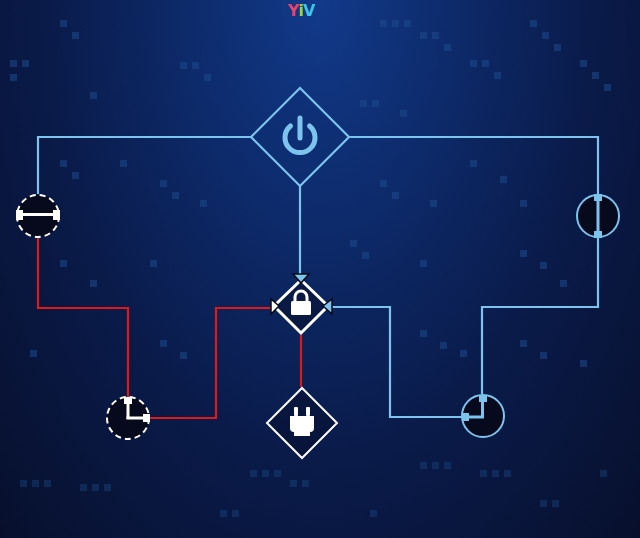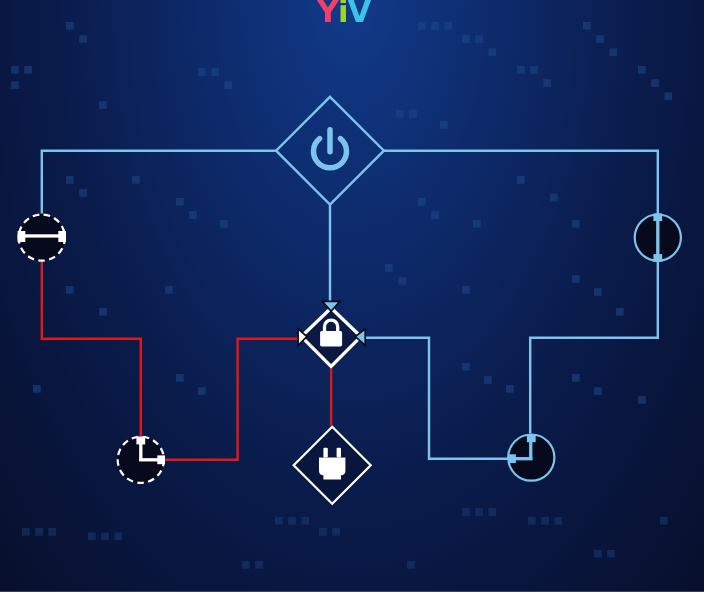--- a/index.html
+++ b/index.html
@@ -4,21 +4,21 @@
   <style>
     html, body { margin:0; padding:0; }
     body {
       width:640px; height:538px; overflow:hidden; position:relative;
       font-family: "DejaVu Sans", sans-serif;
       background: radial-gradient(ellipse at 50% 0%, #123a8a 0%, #0d2a6a 30%, #0a1b4a 60%, #070f2c 100%);
     }
     #board { position:absolute; left:0; top:0; width:640px; height:538px; }
     .logo {
       position:absolute; left:288px; top:0px; width:48px; height:22px;
-      font-family: "DejaVu Sans", sans-serif; font-weight:bold; font-size:28px; letter-spacing:-1px;
+      font-family: "DejaVu Sans", sans-serif; font-weight:bold; font-size:16px; letter-spacing:-1px;
       line-height:22px;
     }
     .logo .y { color:#f0406a; }
     .logo .i { color:#9ad62c; }
     .logo .v { color:#3cc4e8; }
   </style>
 </head>
 <body>
 
 <div class="logo">

